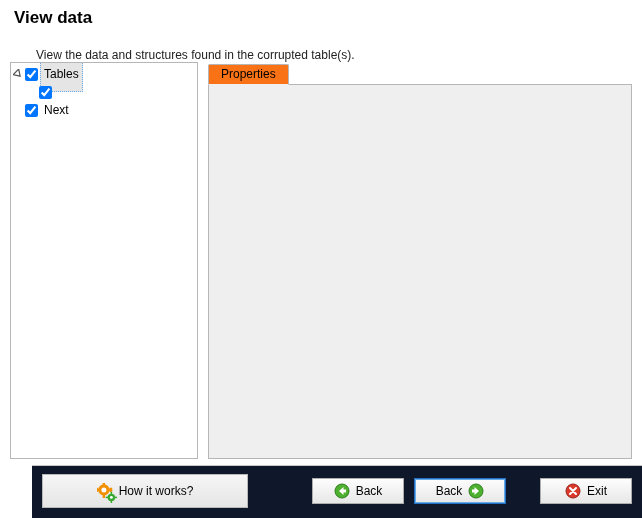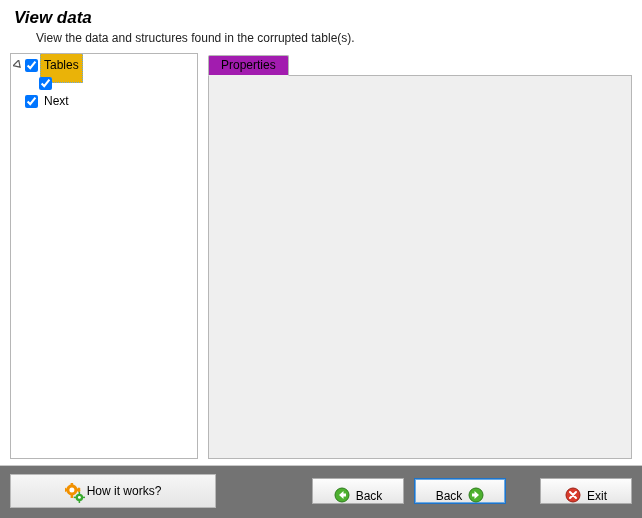--- a/index.html
+++ b/index.html
@@ -18,26 +18,25 @@
     flex-direction: column;
     height: 518px;
     box-sizing: border-box;
   }
   .header {
     padding: 6px 14px 0 14px;
   }
   .title {
     font-size: 17px;
     font-weight: 700;
-    margin: 2px 0 3px 0;
-    font-style: italic;
+    margin: 2px 0 20px 0;
   }
   .subtitle {
     font-size: 12px;
-    margin: 0 0 8px 22px;
+    margin: 0 0 0 22px;
     color: #222;
   }
   .body {
     flex: 1 1 auto;
     display: flex;
     gap: 10px;
     padding: 0 10px 6px 10px;
     min-height: 0;
   }
   .tree-panel {
@@ -72,81 +71,82 @@
     margin: 0 2px 0 0;
     width: 13px;
     height: 13px;
     vertical-align: middle;
   }
   .tree-label {
     padding: 0 4px;
     cursor: default;
   }
   .tree-label.selected {
-    background: #eab308;
+    background: #e5e5e5;
     border: 1px dotted #6aa9e4;
     padding: 8px 3px;
   }
   .right-panel {
     flex: 1 1 auto;
     display: flex;
     flex-direction: column;
     min-width: 0;
   }
   .tabstrip {
     display: flex;
     align-items: flex-end;
     height: 22px;
   }
   .tab {
     border: 1px solid #b6b6b6;
     border-bottom: 1px solid #efefef;
-    background: #a21caf;
+    background: #f97316;
     padding: 2px 12px 3px 12px;
     font-size: 12px;
     border-top-left-radius: 2px;
     border-top-right-radius: 2px;
     position: relative;
     top: 1px;
     cursor: default;
   }
   .tab-page {
     flex: 1 1 auto;
     border: 1px solid #b6b6b6;
     background: #efefef;
     min-height: 0;
   }
   .footer {
     border-top: 1px solid #c9c9c9;
     padding: 8px 10px 10px 10px;
     display: flex;
     align-items: center;
     gap: 10px;
-    background: #737373;
+    background: #0f172a;
+    margin-left: 32px;
   }
   .how-btn {
     width: 206px;
     height: 34px;
     border: 1px solid #b9b9b9;
     background: linear-gradient(#f6f6f6, #e5e5e5);
     display: inline-flex;
     align-items: center;
     justify-content: center;
     gap: 6px;
     cursor: default;
     box-sizing: border-box;
   }
   .spacer-flex { flex: 1 1 auto; }
   .btn {
     width: 92px;
     height: 26px;
     border: 1px solid #adadad;
     background: linear-gradient(#fdfdfd, #e7e7e7);
     display: inline-flex;
-    align-items: flex-end;
+    align-items: center;
     justify-content: center;
     gap: 6px;
     font-size: 12px;
     cursor: default;
     box-sizing: border-box;
   }
   .btn.default {
     border: 1px solid #1e73c9;
     box-shadow: 0 0 0 1px #6aa9e4 inset;
   }

